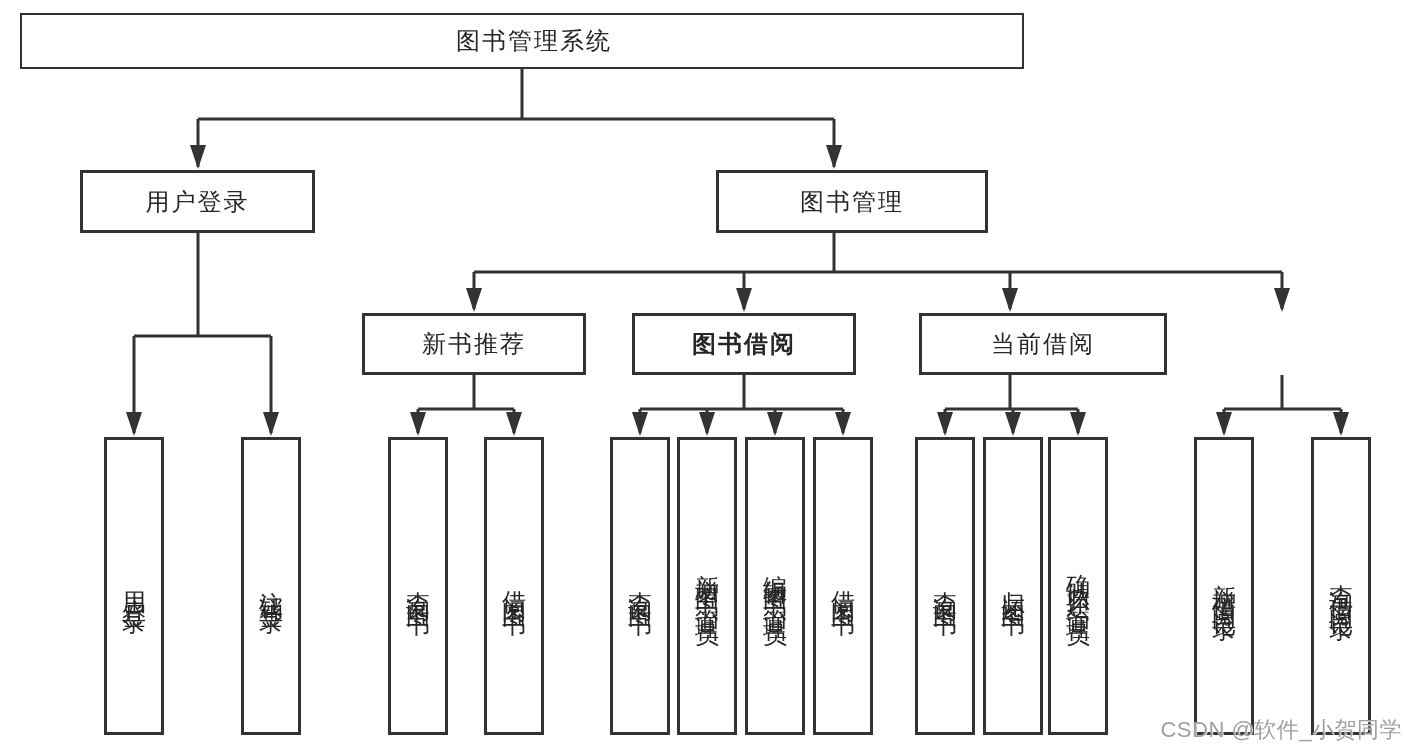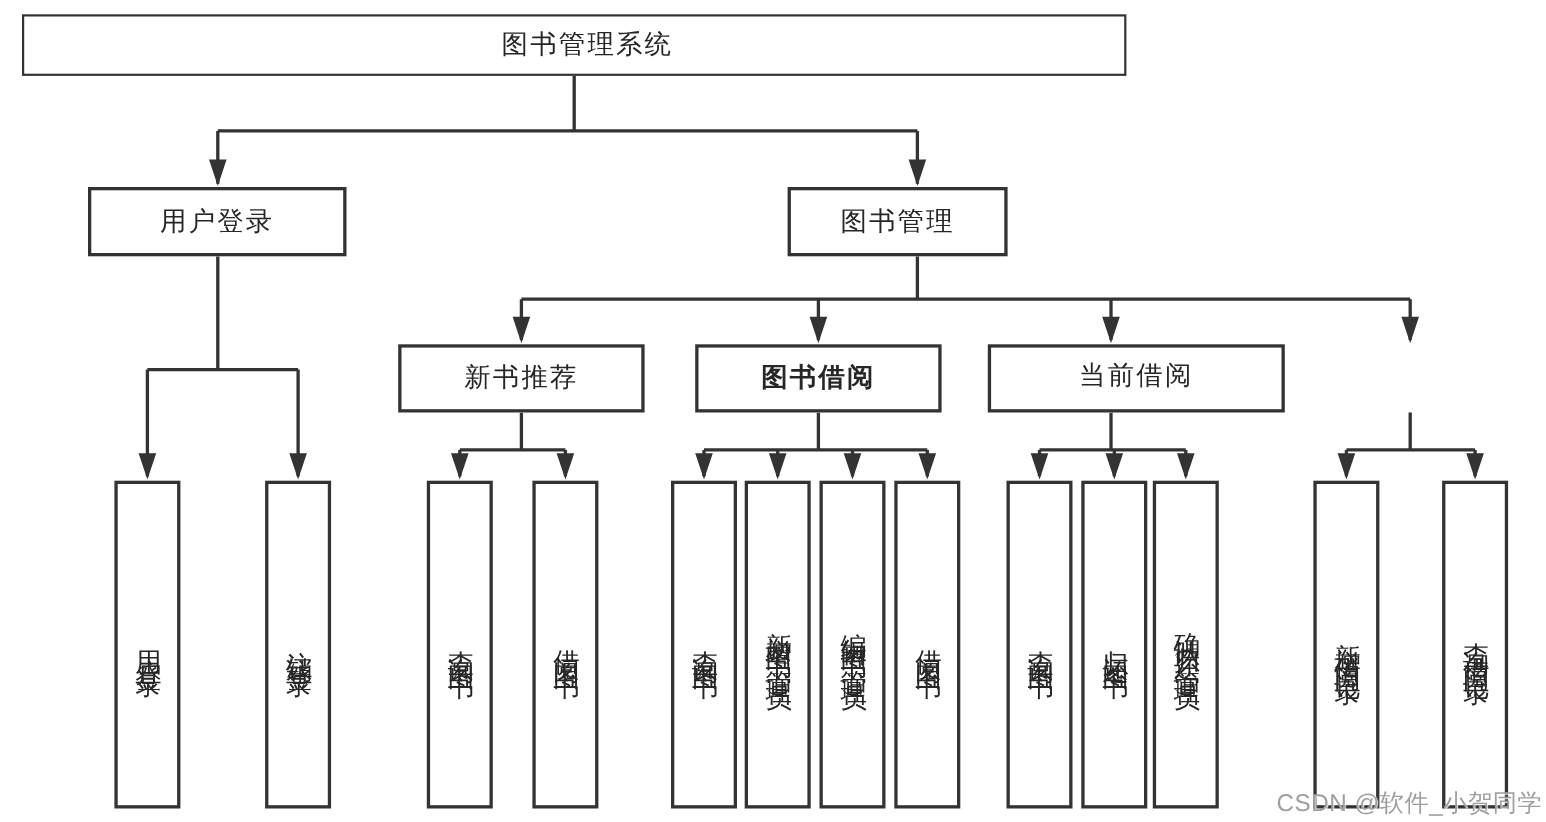--- a/index.html
+++ b/index.html
@@ -15,24 +15,24 @@
   }
   .box.root{border-width:2px;left:20px;top:13px;width:1004px;height:56px;padding-left:24px;}
   .box.lvl2{top:170px;height:63px;}
   .box.lvl3{top:313px;height:62px;}
   .box.leaf{
     top:437px;height:298px;width:60px;
     writing-mode:vertical-rl;text-orientation:mixed;
     letter-spacing:7px;font-size:24px;
   }
   #n-user-login{left:80px;width:235px;}
-  #n-book-mgmt{left:716px;width:200px;}
+  #n-book-mgmt{left:716px;width:272px;}
   #n-l3-1{left:362px;width:224px;text-align:right;}
   #n-l3-2{left:632px;width:224px;font-weight:bold;}
-  #n-l3-3{left:898px;width:270px;font-family:Liberation Mono, monospace;}
+  #n-l3-3{left:919px;width:248px;}
   #n-l3-4{left:1170px;width:224px;}
   #lf-1{left:104px;}  #lf-2{left:241px;}
   #lf-3{left:388px;}  #lf-4{left:484px;}
   #lf-5{left:610px;}  #lf-6{left:677px;}  #lf-7{left:745px;}  #lf-8{left:813px;}
   #lf-9{left:915px;}  #lf-10{left:983px;} #lf-11{left:1048px;}
   #lf-12{left:1194px;}#lf-13{left:1311px;}
   .watermark{
     position:absolute;right:3px;bottom:2px;z-index:5;
     font-size:22px;color:#9f9f9f;letter-spacing:0.5px;
     text-shadow:1px 1px 1px rgba(255,255,255,0.9);

